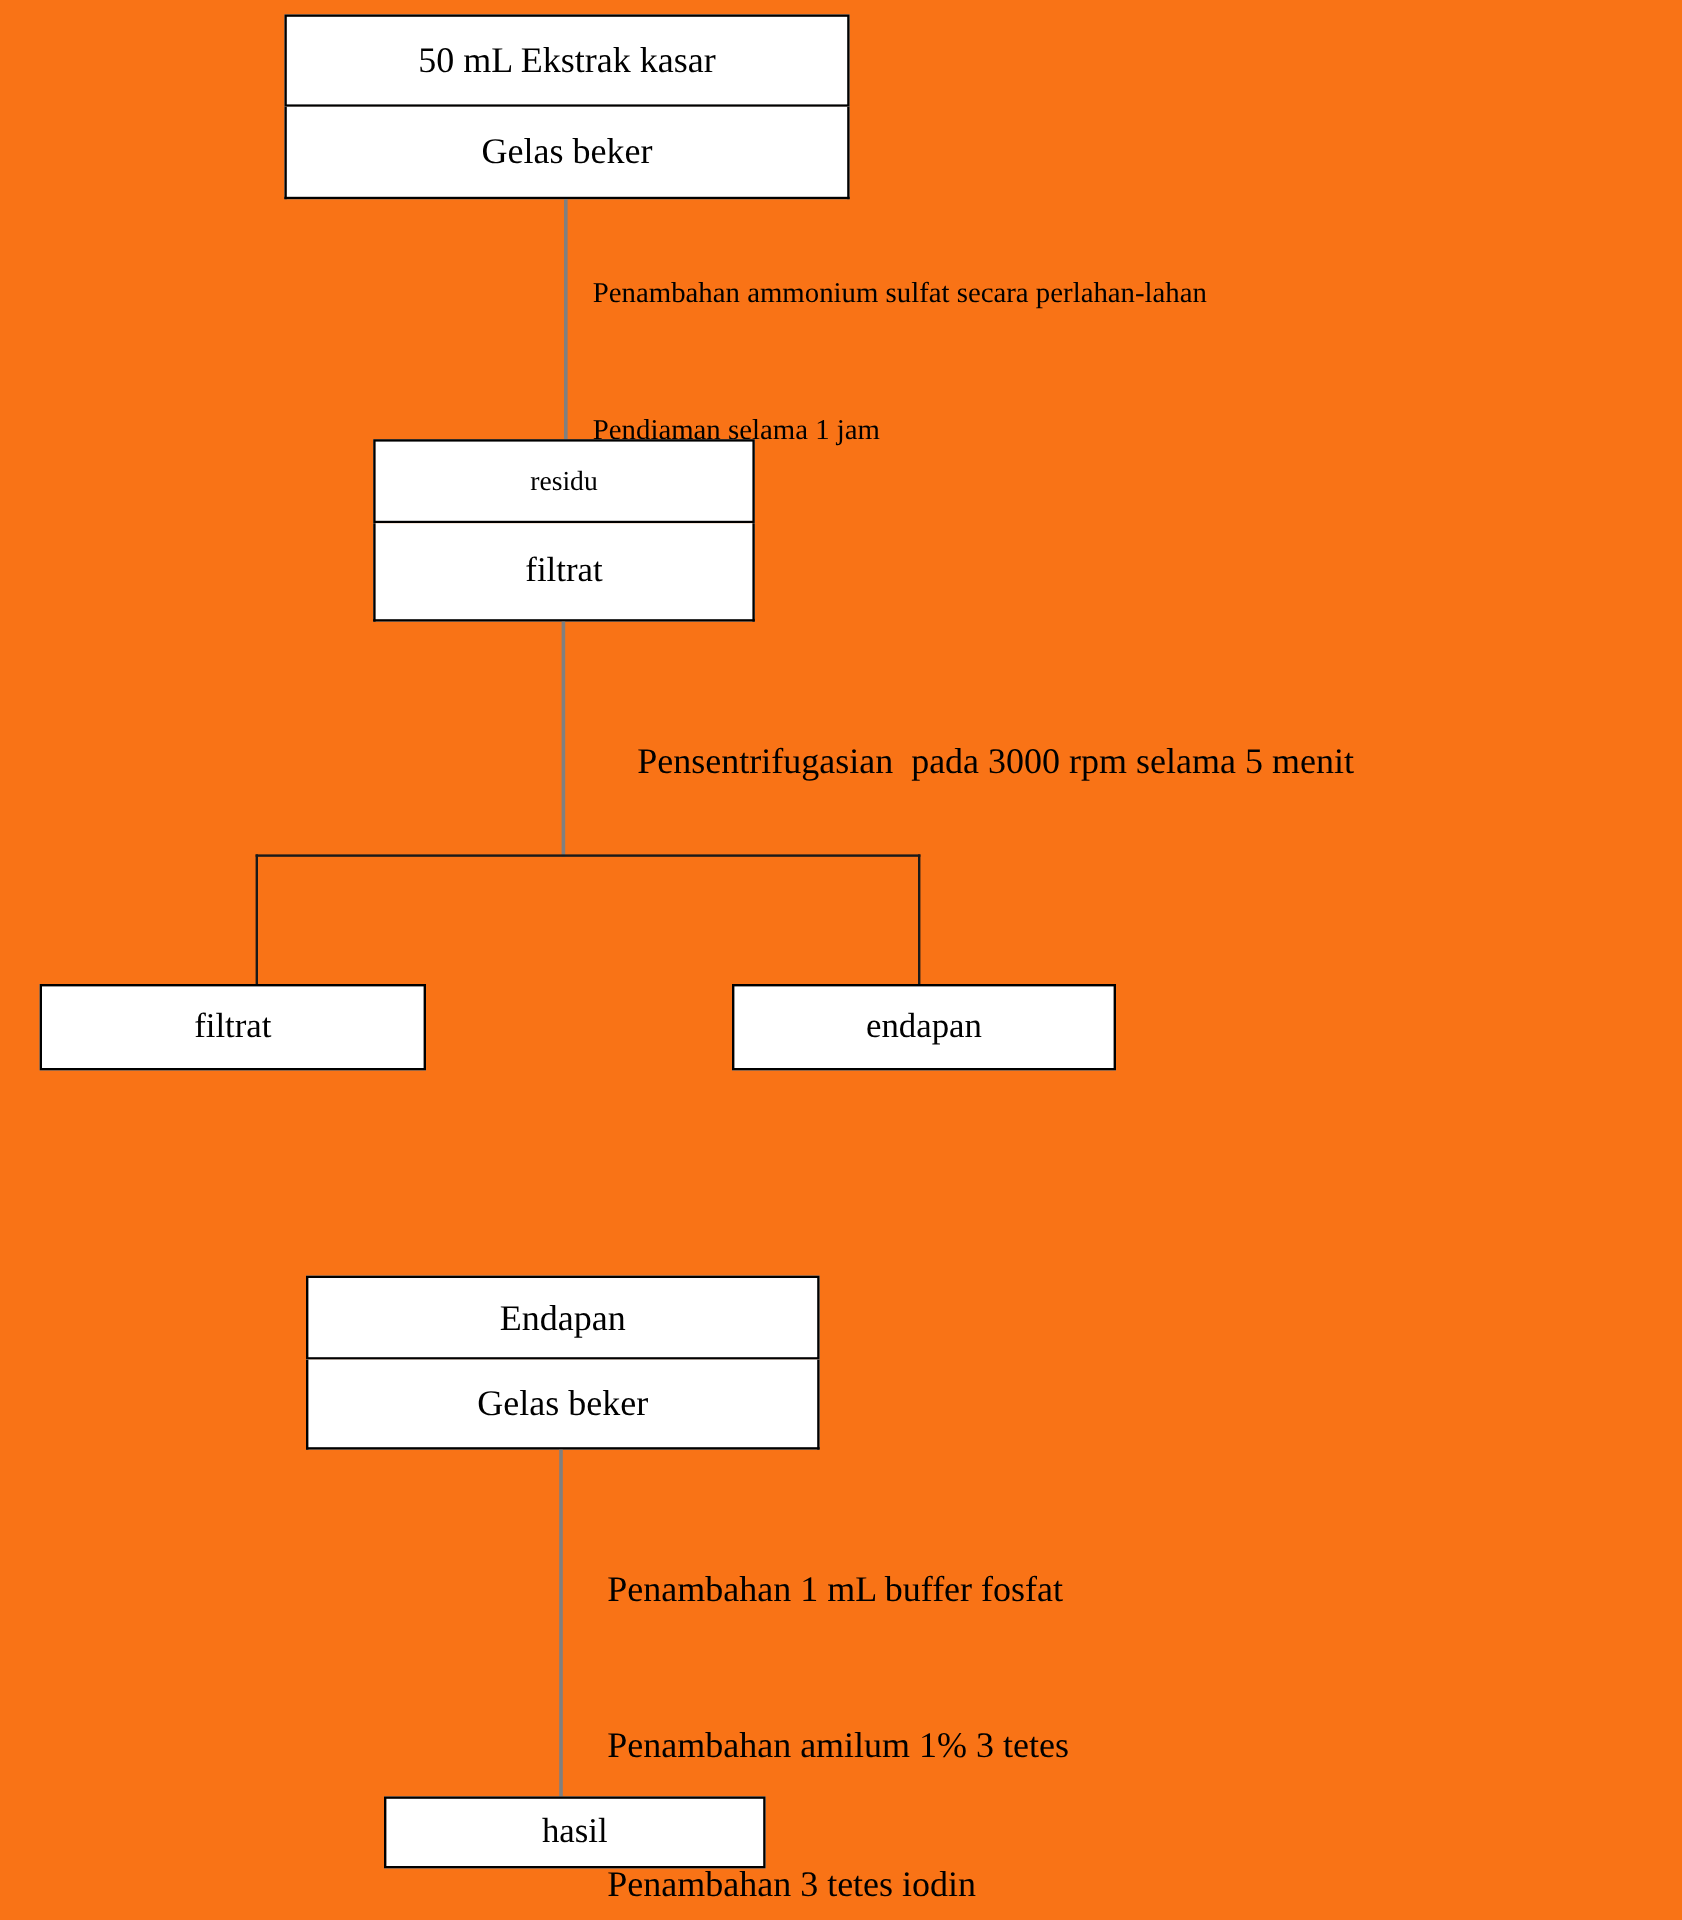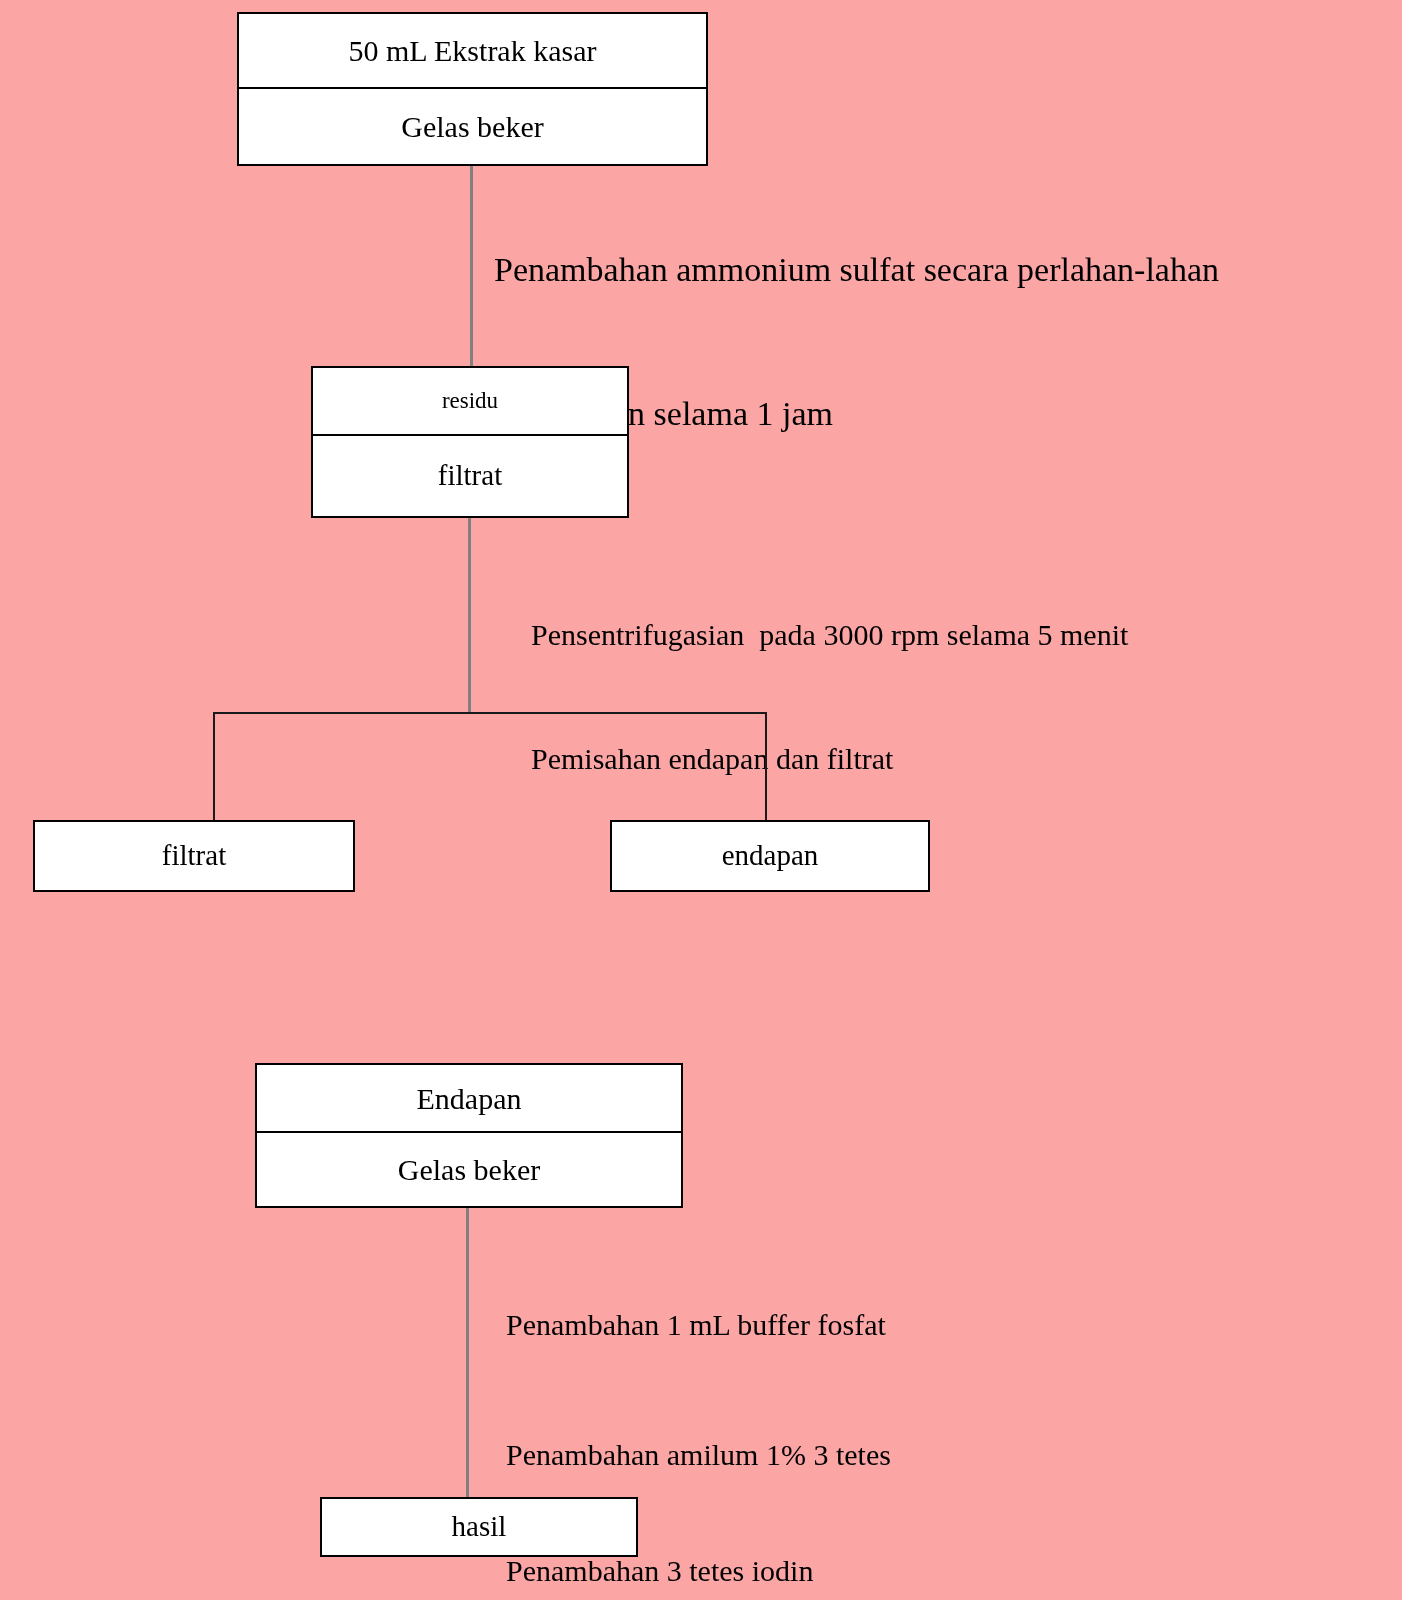--- a/index.html
+++ b/index.html
@@ -9,21 +9,21 @@
     background: #ffffff;
   }
   body {
     font-family: "Liberation Serif", "DejaVu Serif", serif;
     color: #000000;
   }
   #canvas {
     position: relative;
     width: 1402px;
     height: 1600px;
-    background: #fca5a5;
+    background: #f97316;
     overflow: hidden;
   }
 
   
   .box {
     position: absolute;
     box-sizing: border-box;
     border: 2px solid #000000;
     background: #ffffff;
     display: flex;
@@ -75,37 +75,36 @@
 
   <div class="box" style="left:237px; top:12px; width:471px; height:77px; font-size:30px;">
     <span class="box-label">50 mL Ekstrak kasar</span>
   </div>
   <div class="box stacked-lower" style="left:237px; top:89px; width:471px; height:77px; font-size:30px;">
     <span class="box-label">Gelas beker</span>
   </div>
 
   <div class="vline" style="left:470px; top:166px; height:200px;"></div>
 
-  <div class="annot" style="left:494px; top:185px; font-size:34px;">
+  <div class="annot" style="left:494px; top:185px; font-size:24px;">
     <span class="annot-line">Penambahan ammonium sulfat secara perlahan-lahan</span>
     <span class="annot-line" style="margin-top:42px;">Pendiaman selama 1 jam</span>
   </div>
 
   <div class="box" style="left:311px; top:366px; width:318px; height:70px; font-size:23px;">
     <span class="box-label">residu</span>
   </div>
   <div class="box stacked-lower" style="left:311px; top:436px; width:318px; height:82px; font-size:29px;">
     <span class="box-label">filtrat</span>
   </div>
 
   <div class="vline" style="left:468px; top:518px; height:196px;"></div>
 
   <div class="annot" style="left:531px; top:560px; font-size:30px;">
     <span class="annot-line">Pensentrifugasian  pada 3000 rpm selama 5 menit</span>
-    <span class="annot-line" style="margin-top:34px;">Pemisahan endapan dan filtrat</span>
   </div>
 
   <div class="hline" style="left:213px; top:712px; width:554px;"></div>
   <div class="vline dark" style="left:213px; top:712px; height:108px;"></div>
   <div class="vline dark" style="left:765px; top:712px; height:108px;"></div>
 
   <div class="box" style="left:33px; top:820px; width:322px; height:72px; font-size:29px;">
     <span class="box-label">filtrat</span>
   </div>
 

